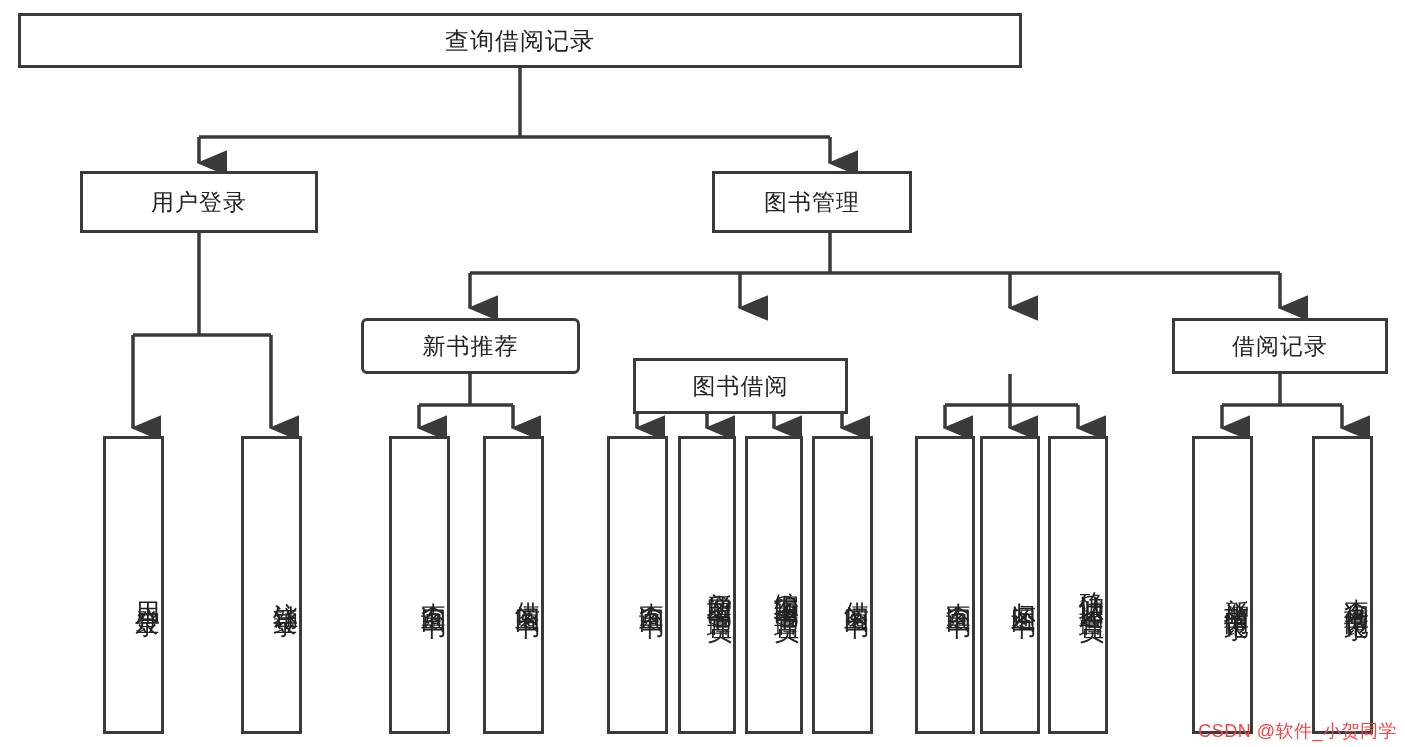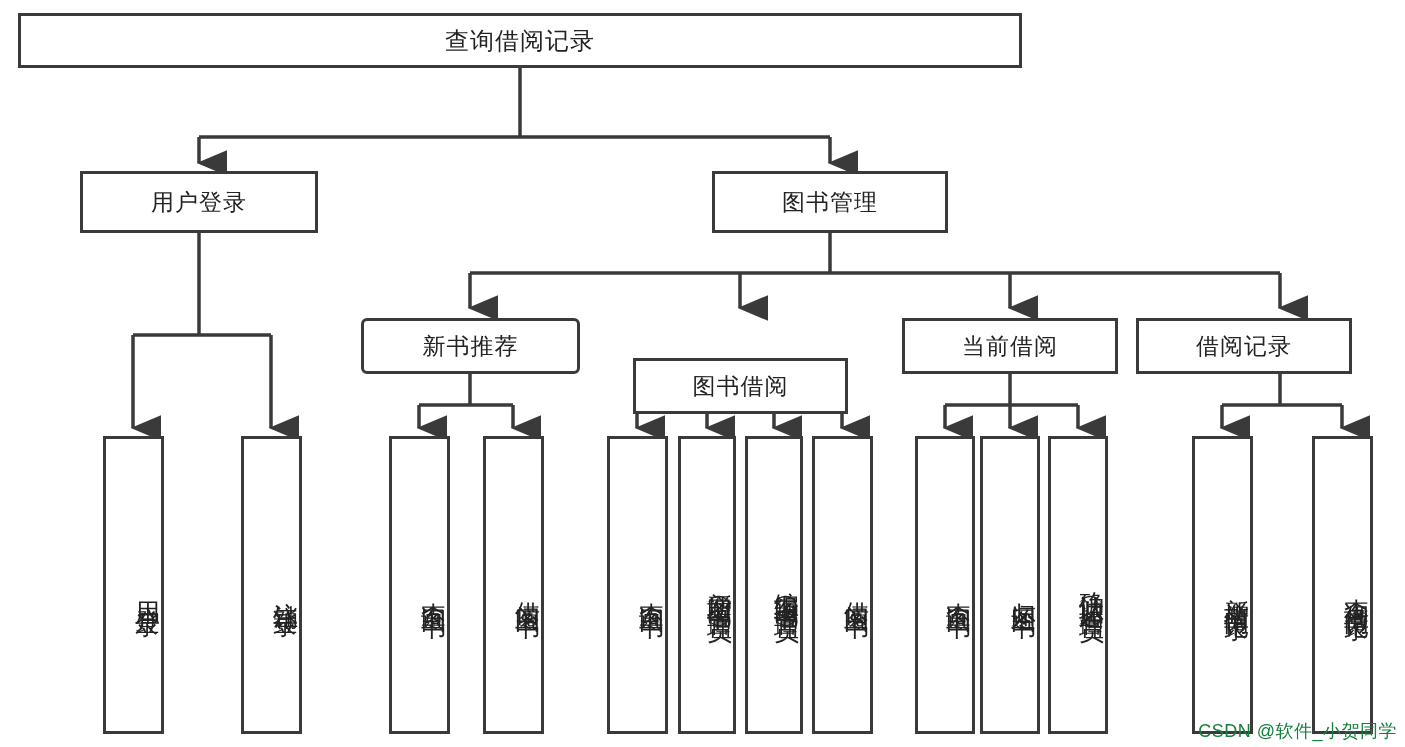--- a/index.html
+++ b/index.html
@@ -33,21 +33,21 @@
     align-items:flex-start;
     justify-content:center;
     line-height:1.05;
   }
   .node.title{font-size:24px;}
 
   .watermark{
     position:absolute;
     right:8px;bottom:4px;
     font-size:18px;
-    color:#15803d;
+    color:#ef4444;
     letter-spacing:0.5px;
     white-space:nowrap;
   }
 </style>
 </head>
 <body>
 
 <div id="canvas">
 
   <svg class="lines" viewBox="0 0 1405 747" xmlns="http://www.w3.org/2000/svg">
@@ -106,34 +106,31 @@
     </g>
   </svg>
 
   <div class="node h title" style="left:18px;top:13px;width:1004px;height:55px;">
     <span>查询借阅记录</span>
   </div>
 
   <div class="node h" style="left:80px;top:171px;width:238px;height:62px;">
     <span>用户登录</span>
   </div>
-  <div class="node h" style="left:712px;top:171px;width:236px;height:62px;">
+  <div class="node h" style="left:712px;top:171px;width:200px;height:62px;">
     <span>图书管理</span>
   </div>
 
   <div class="node h" style="left:361px;top:318px;width:219px;height:56px;border-radius:6px;">
     <span>新书推荐</span>
   </div>
   <div class="node h" style="left:633px;top:318px;width:215px;height:56px;margin-top:40px;">
     <span>图书借阅</span>
   </div>
-  <div class="node h" style="left:902px;top:318px;width:216px;height:56px;">
-    <span>当前借阅</span>
-  </div>
-  <div class="node h" style="left:1136px;top:318px;width:216px;height:56px;">
+  <div class="node h" style="left:1172px;top:318px;width:216px;height:56px;">
     <span>借阅记录</span>
   </div>
 
   <div class="node leaf" style="left:103px;top:436px;width:61px;height:298px;">
     <span>用户登录</span>
   </div>
   <div class="node leaf" style="left:241px;top:436px;width:61px;height:298px;">
     <span>注销登录</span>
   </div>
 

